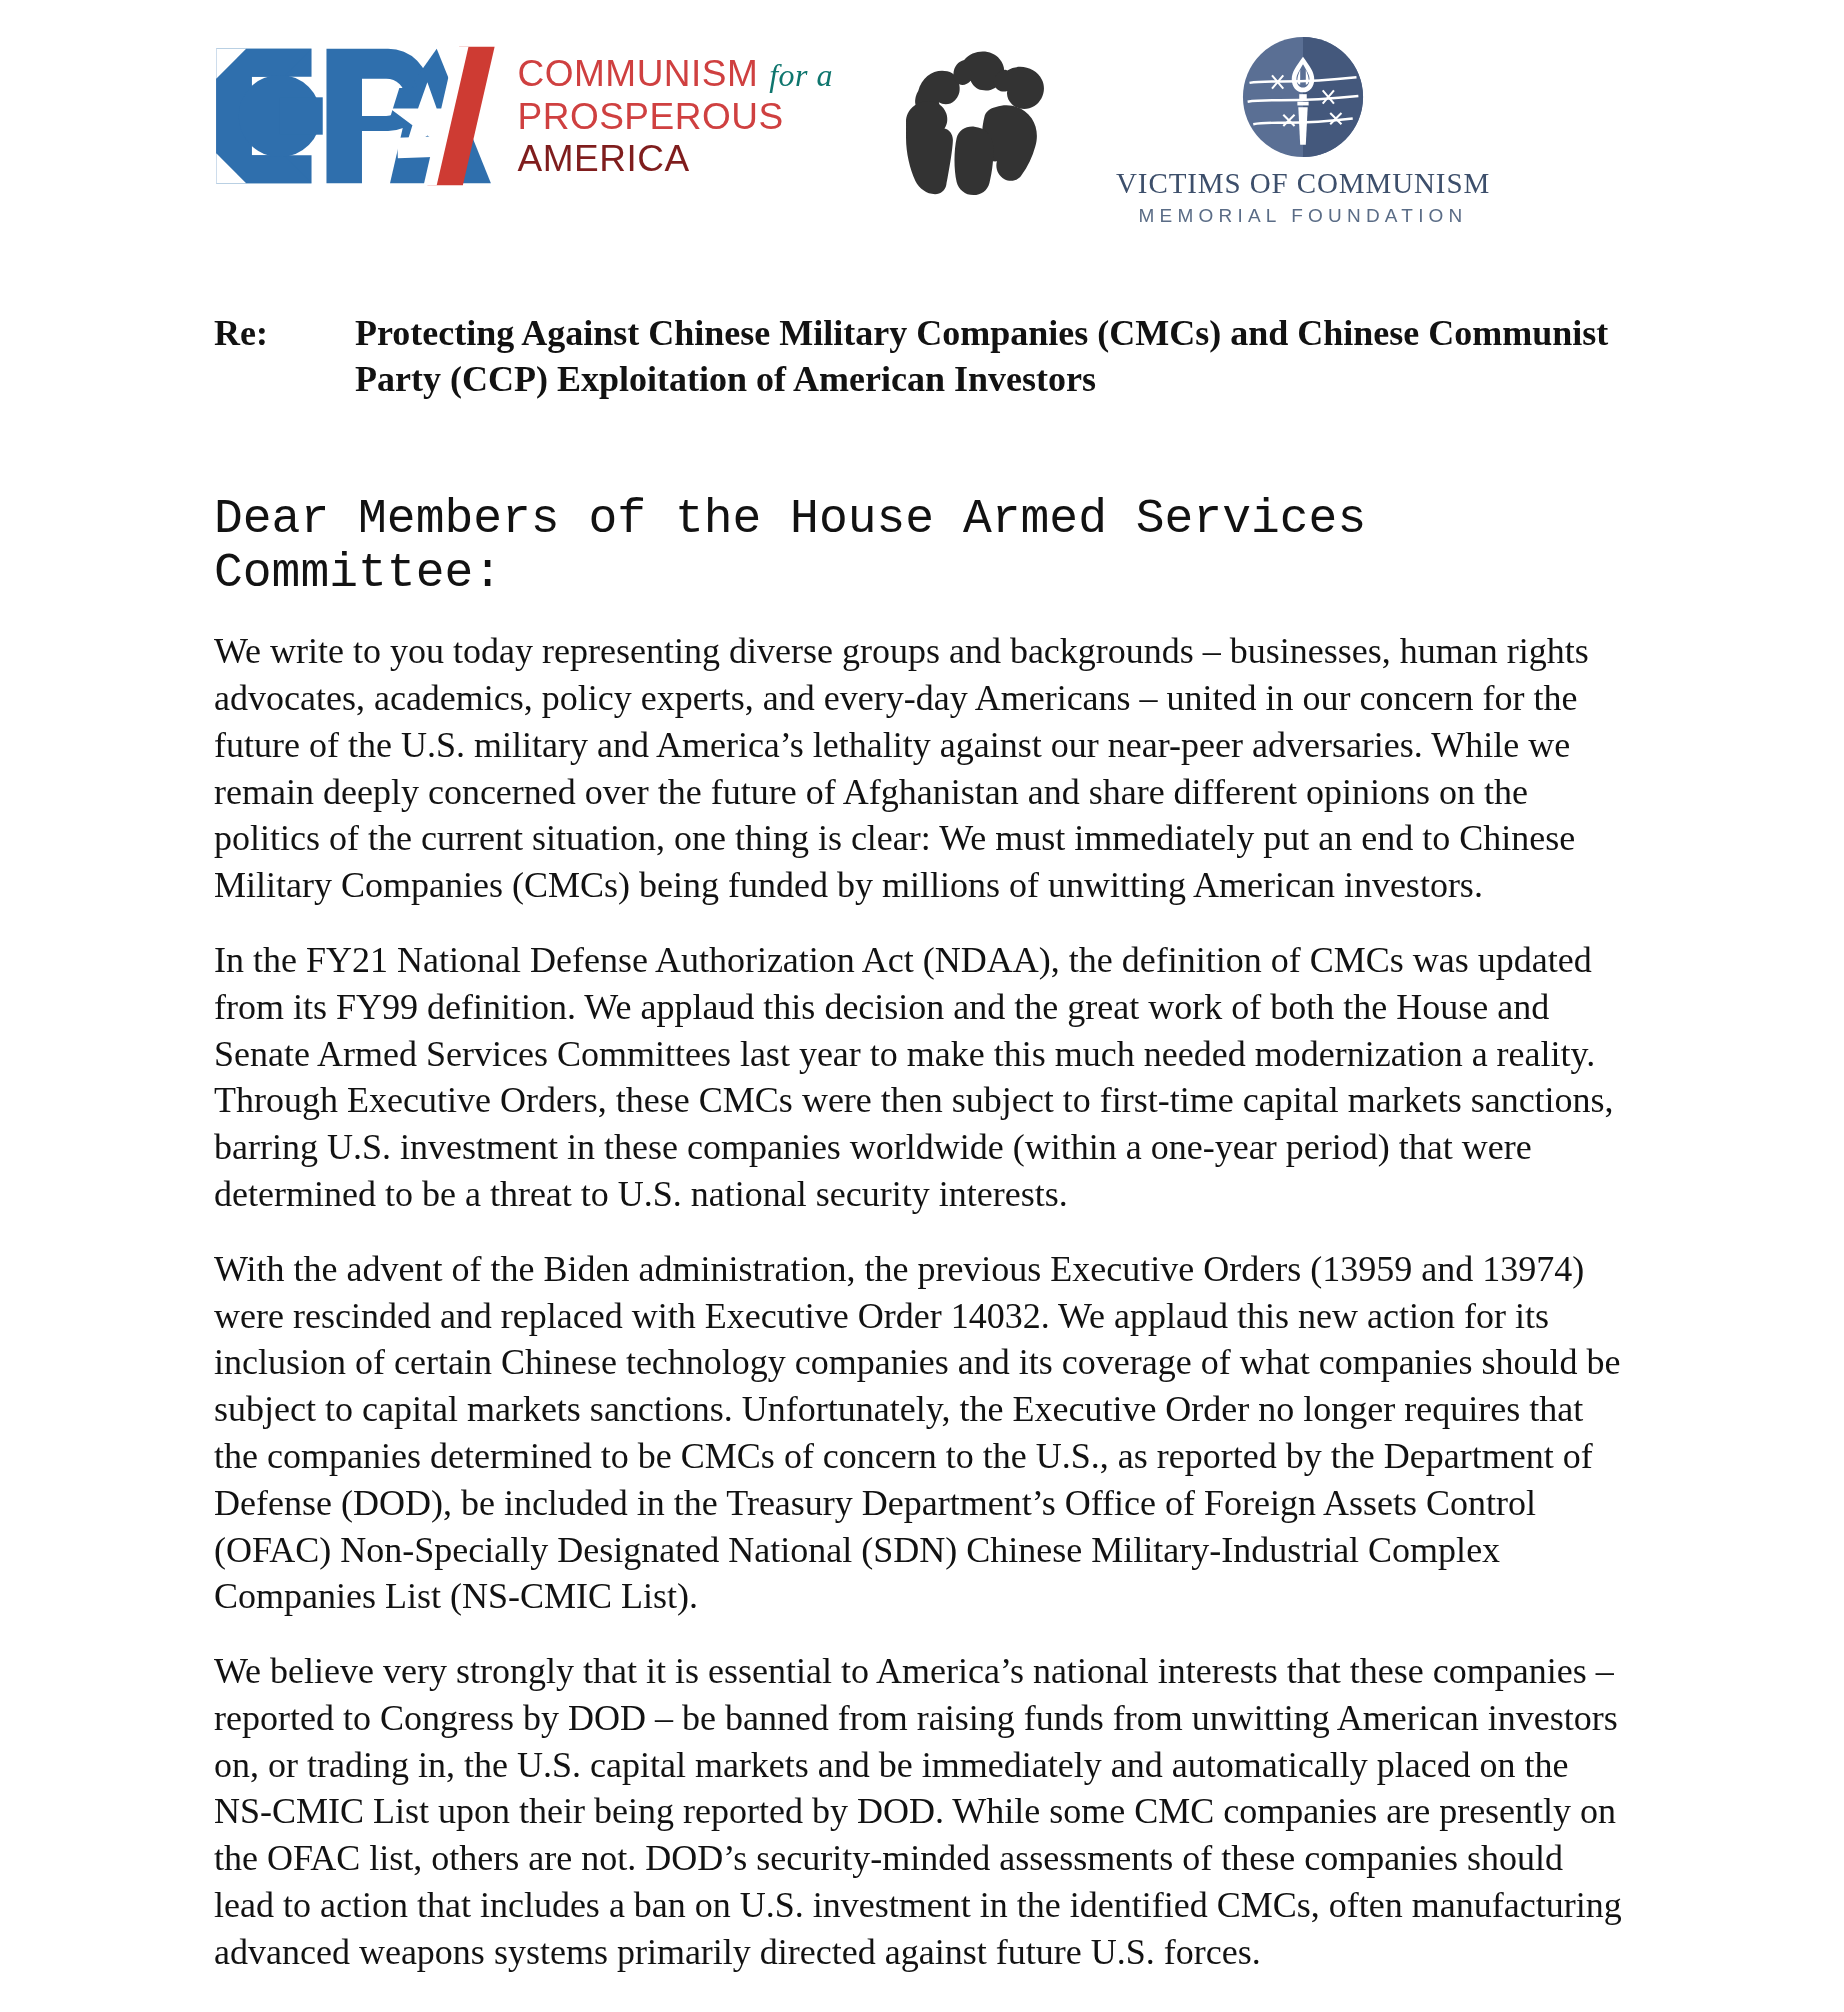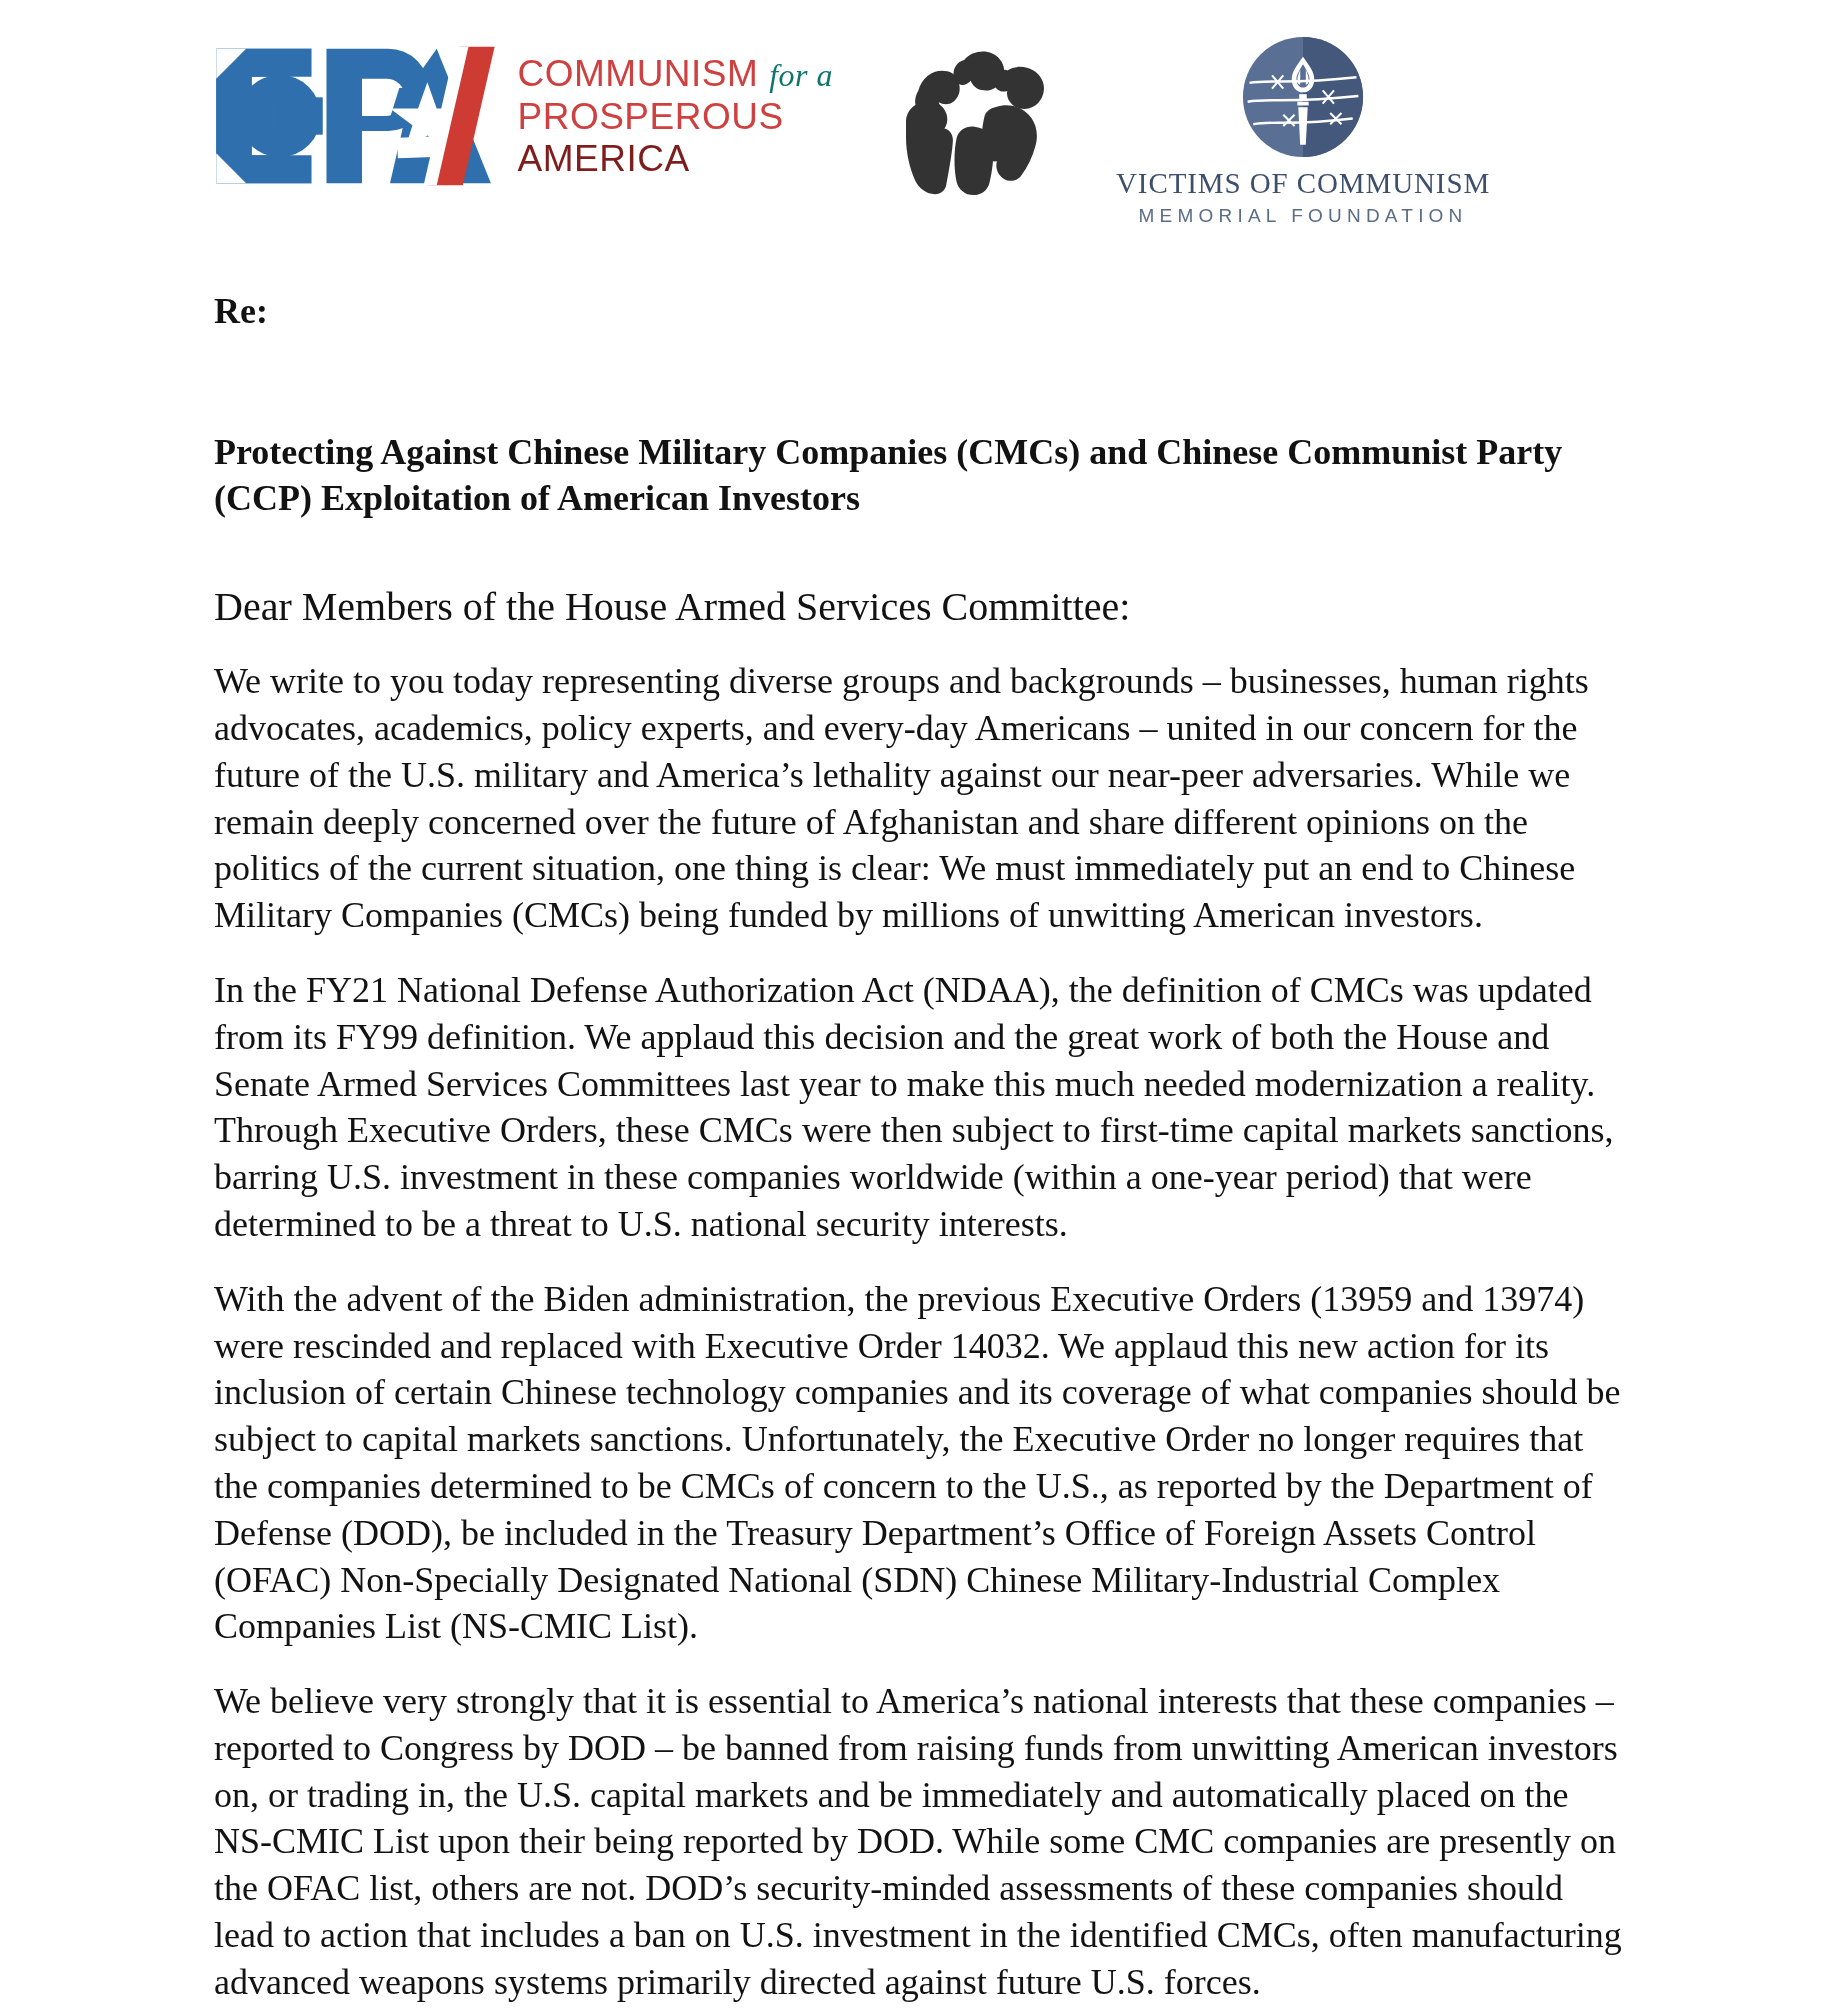--- a/index.html
+++ b/index.html
@@ -122,36 +122,36 @@
     box-sizing: border-box;
   }
   .date {
     text-align: center;
     font-size: 36px;
     margin-top: 77px;
     margin-left: -112px;
   }
   .re-block {
     display: flex;
-    margin-top: 54px;
+    margin-top: 76px;
     font-weight: bold;
     font-size: 36px;
     line-height: 1.28;
-    flex-direction: column;
   }
   .re-label {
     width: 141px;
     flex: 0 0 141px;
   }
   .re-text {
     flex: 1;
   }
   .salutation {
-    margin-top: 62px;
-    font-size: 40px;
+    margin-top: 90px;
+    font-size: 48px;
+    font-family: Liberation Mono, monospace;
   }
   p.body-para {
     font-size: 36px;
     line-height: 1.30;
     margin: 28px 0 0 0;
     text-align: left;
   }
 </style>
 </head>
 <body>

